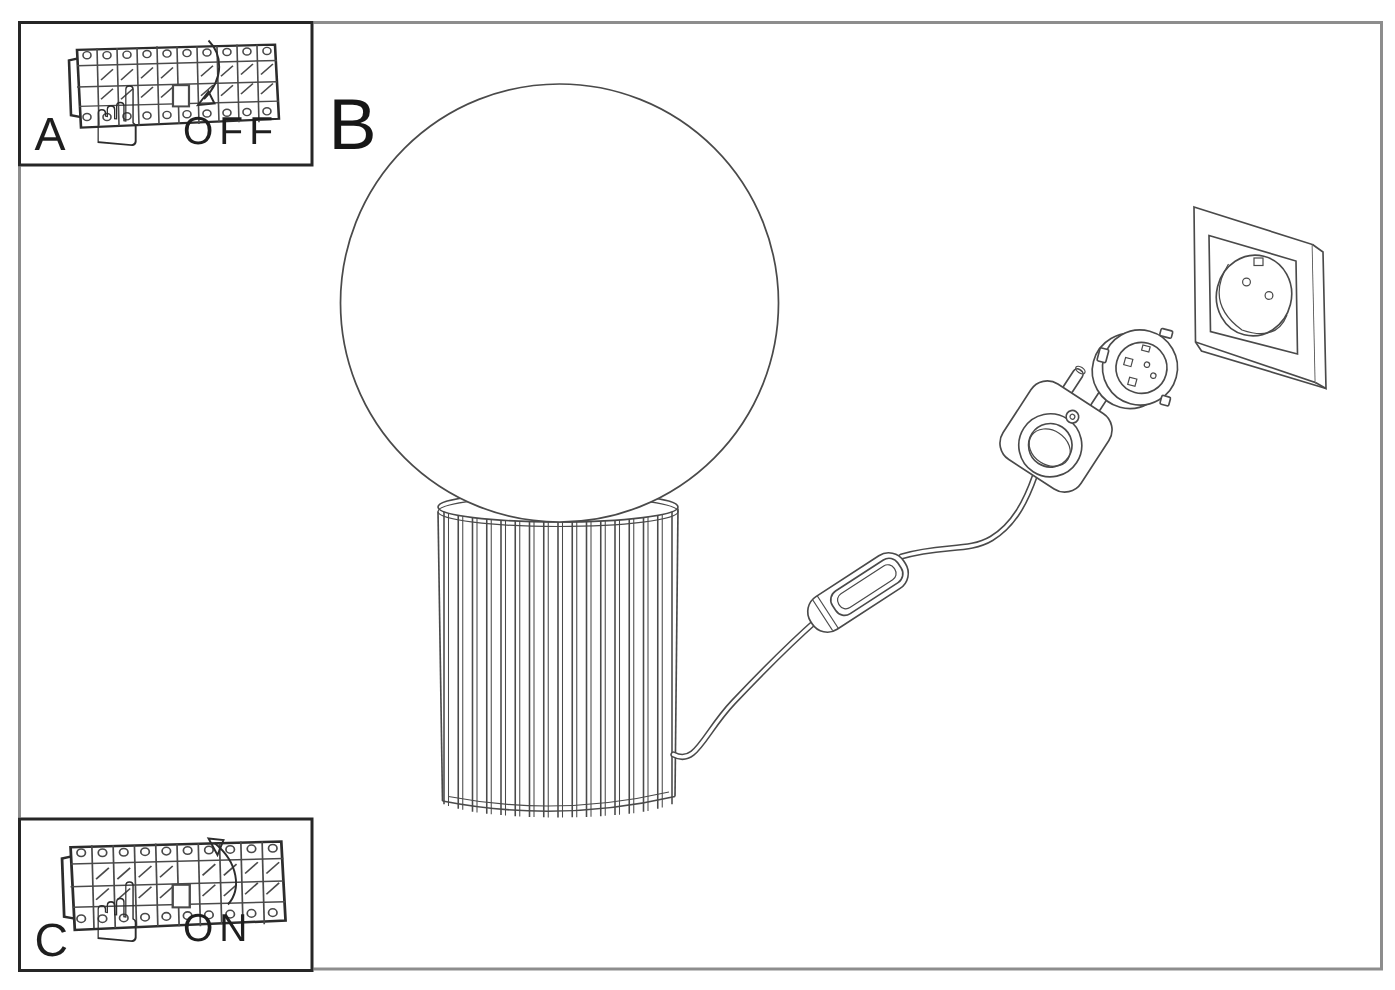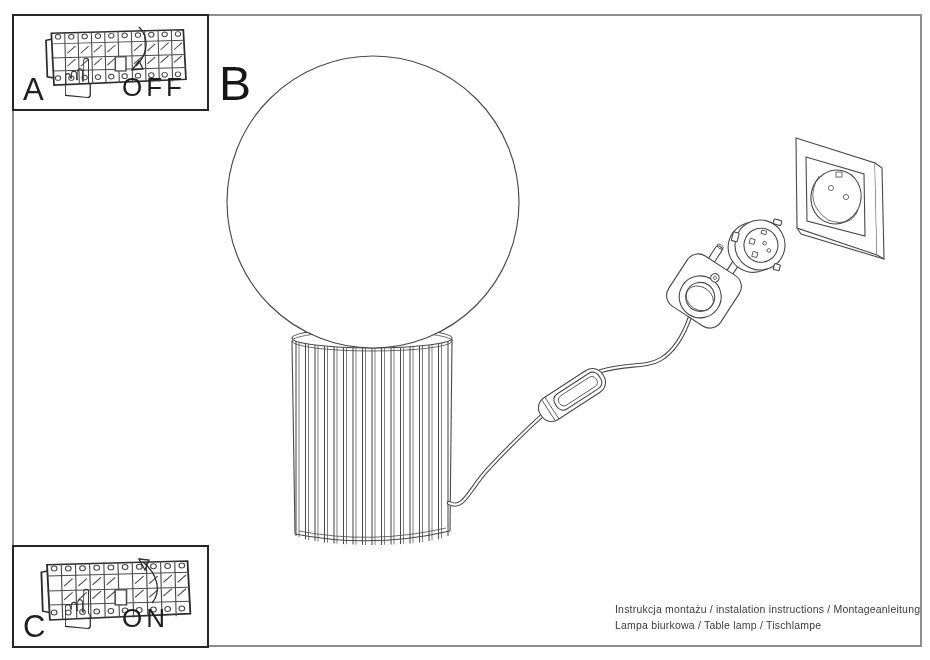--- a/index.html
+++ b/index.html
@@ -211,18 +211,14 @@
     <svg class="box-svg" viewBox="0 0 193 99">
       <use href="#bp" transform="translate(21,9) scale(0.86,0.76)"></use>
       <path d="M138,56 C147,46 145,28 129,15" class="lnb"></path>
       <polygon points="125,12 135,13 131,23" class="lnb"></polygon>
     </svg>
     <span class="abs hand">☝</span>
     <span class="abs step-letter">C</span>
     <span class="abs action-label">ON</span>
   </div>
 
-  <div id="caption" class="abs">
-    <div>Instrukcja montażu / instalation instructions / Montageanleitung</div>
-    <div>Lampa biurkowa / Table lamp / Tischlampe</div>
-  </div>
 
 </div>
 
 </body></html>

